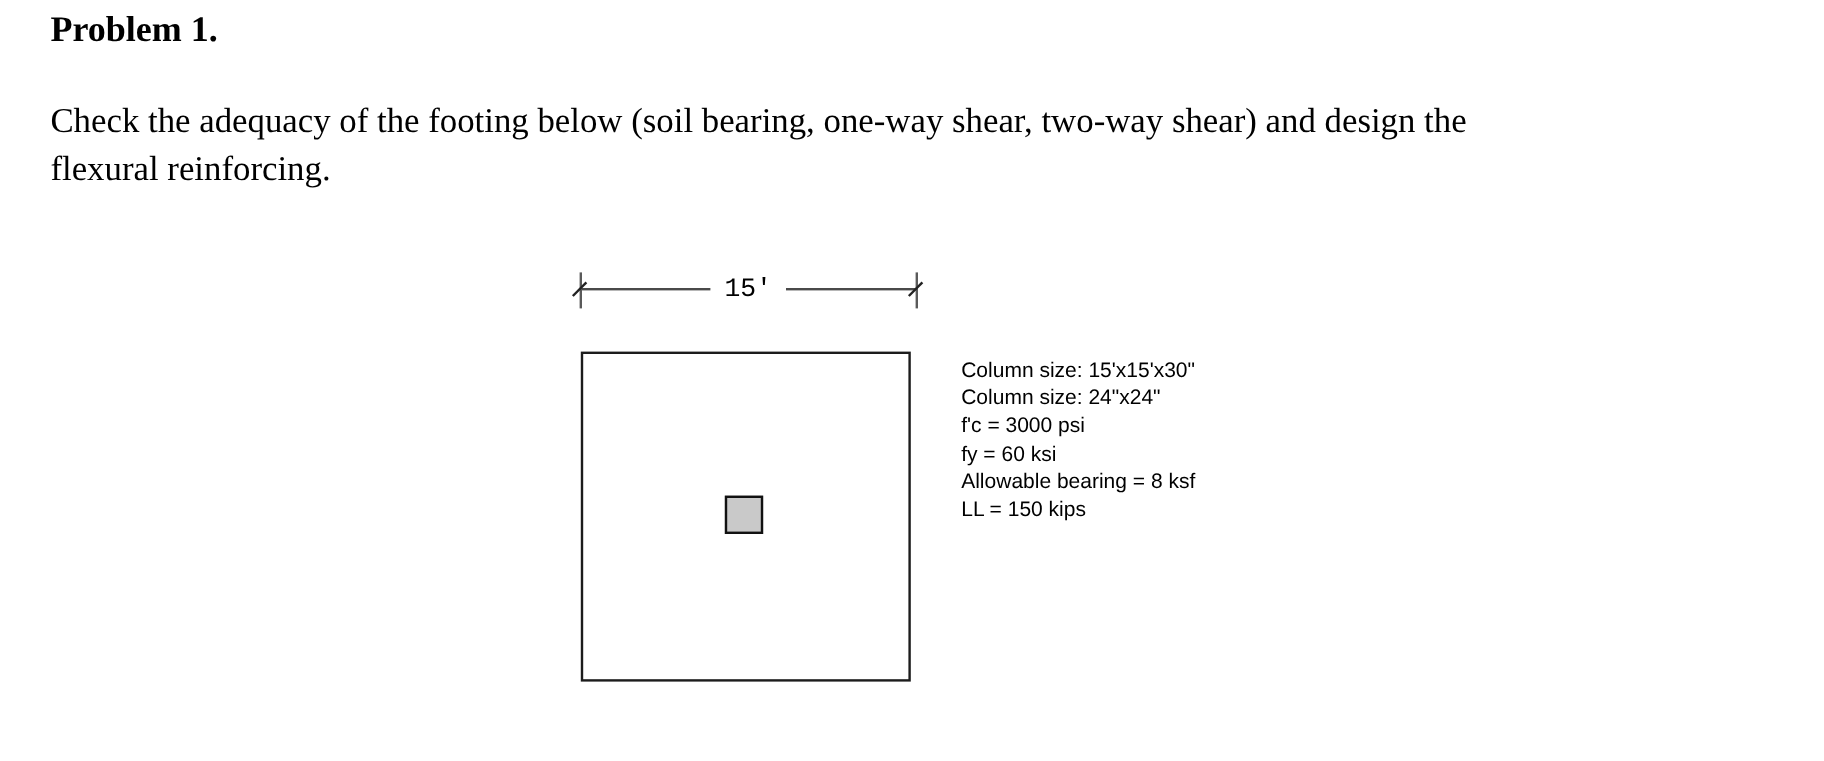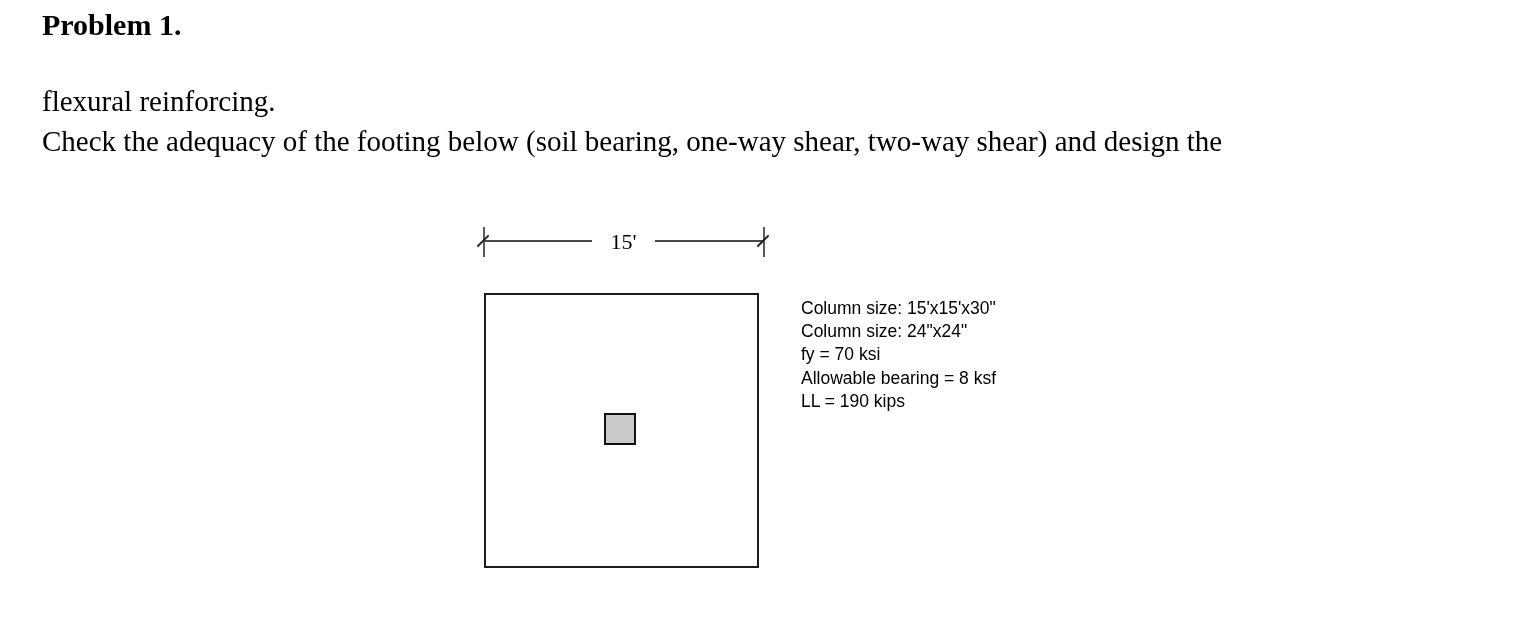--- a/index.html
+++ b/index.html
@@ -68,21 +68,21 @@
   }
   .dim-tick.left  { left: 475px; }
   .dim-tick.right { left: 755px; }
   .dim-label {
     position: absolute;
     left: 592px;
     top: 231px;
     width: 63px;
     text-align: center;
     background: #ffffff;
-    font-family: Liberation Serif, serif;
+    font-family: Liberation Mono, monospace;
     font-size: 22px;
     line-height: 22px;
     color: #000000;
   }
 
   
   .footing {
     position: absolute;
     left: 484px;
     top: 293px;
@@ -114,39 +114,40 @@
   }
 </style>
 </head>
 <body>
 
 <div class="page">
 
   <h1 class="title">Problem 1.</h1>
 
   <p class="body-text">
+    <span class="line">Check the adequacy of the footing below (soil bearing, one-way shear, two-way shear) and design the</span>
     <span class="line">flexural reinforcing.</span>
-    <span class="line">Check the adequacy of the footing below (soil bearing, one-way shear, two-way shear) and design the</span>
   </p>
 
   <div class="figure">
 
     <div class="dim-line"></div>
     <div class="ext-line left"></div>
     <div class="ext-line right"></div>
     <div class="dim-tick left"></div>
     <div class="dim-tick right"></div>
     <span class="dim-label">15'</span>
 
     <div class="footing">
       <div class="column"></div>
     </div>
 
     <div class="notes">
       <div>Column size: 15'x15'x30"</div>
       <div>Column size: 24"x24"</div>
-      <div>fy = 70 ksi</div>
+      <div>f'c = 3000 psi</div>
+      <div>fy = 60 ksi</div>
       <div>Allowable bearing = 8 ksf</div>
-      <div>LL = 190 kips</div>
+      <div>LL = 150 kips</div>
     </div>
 
   </div>
 </div>
 
 </body></html>

